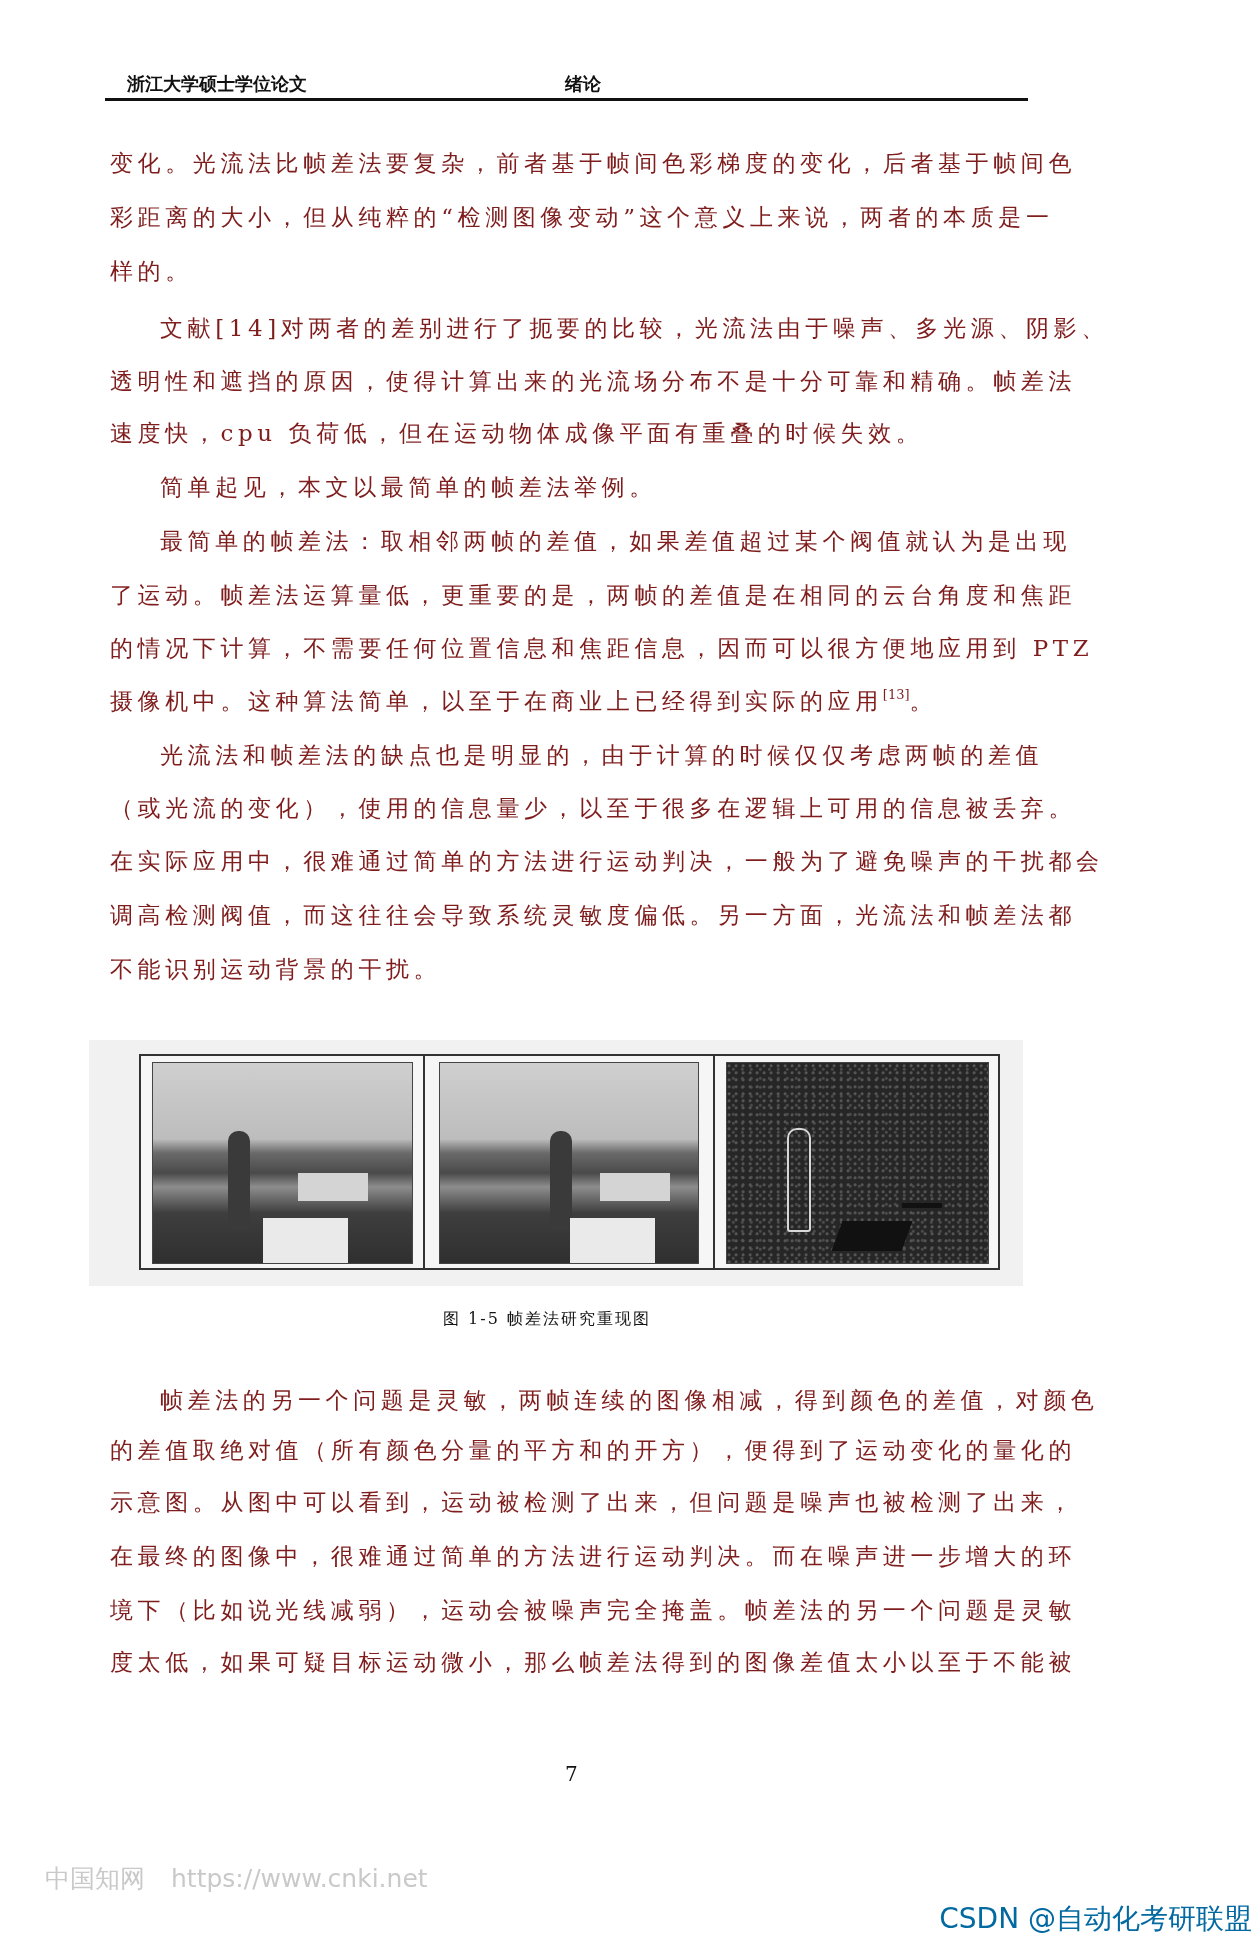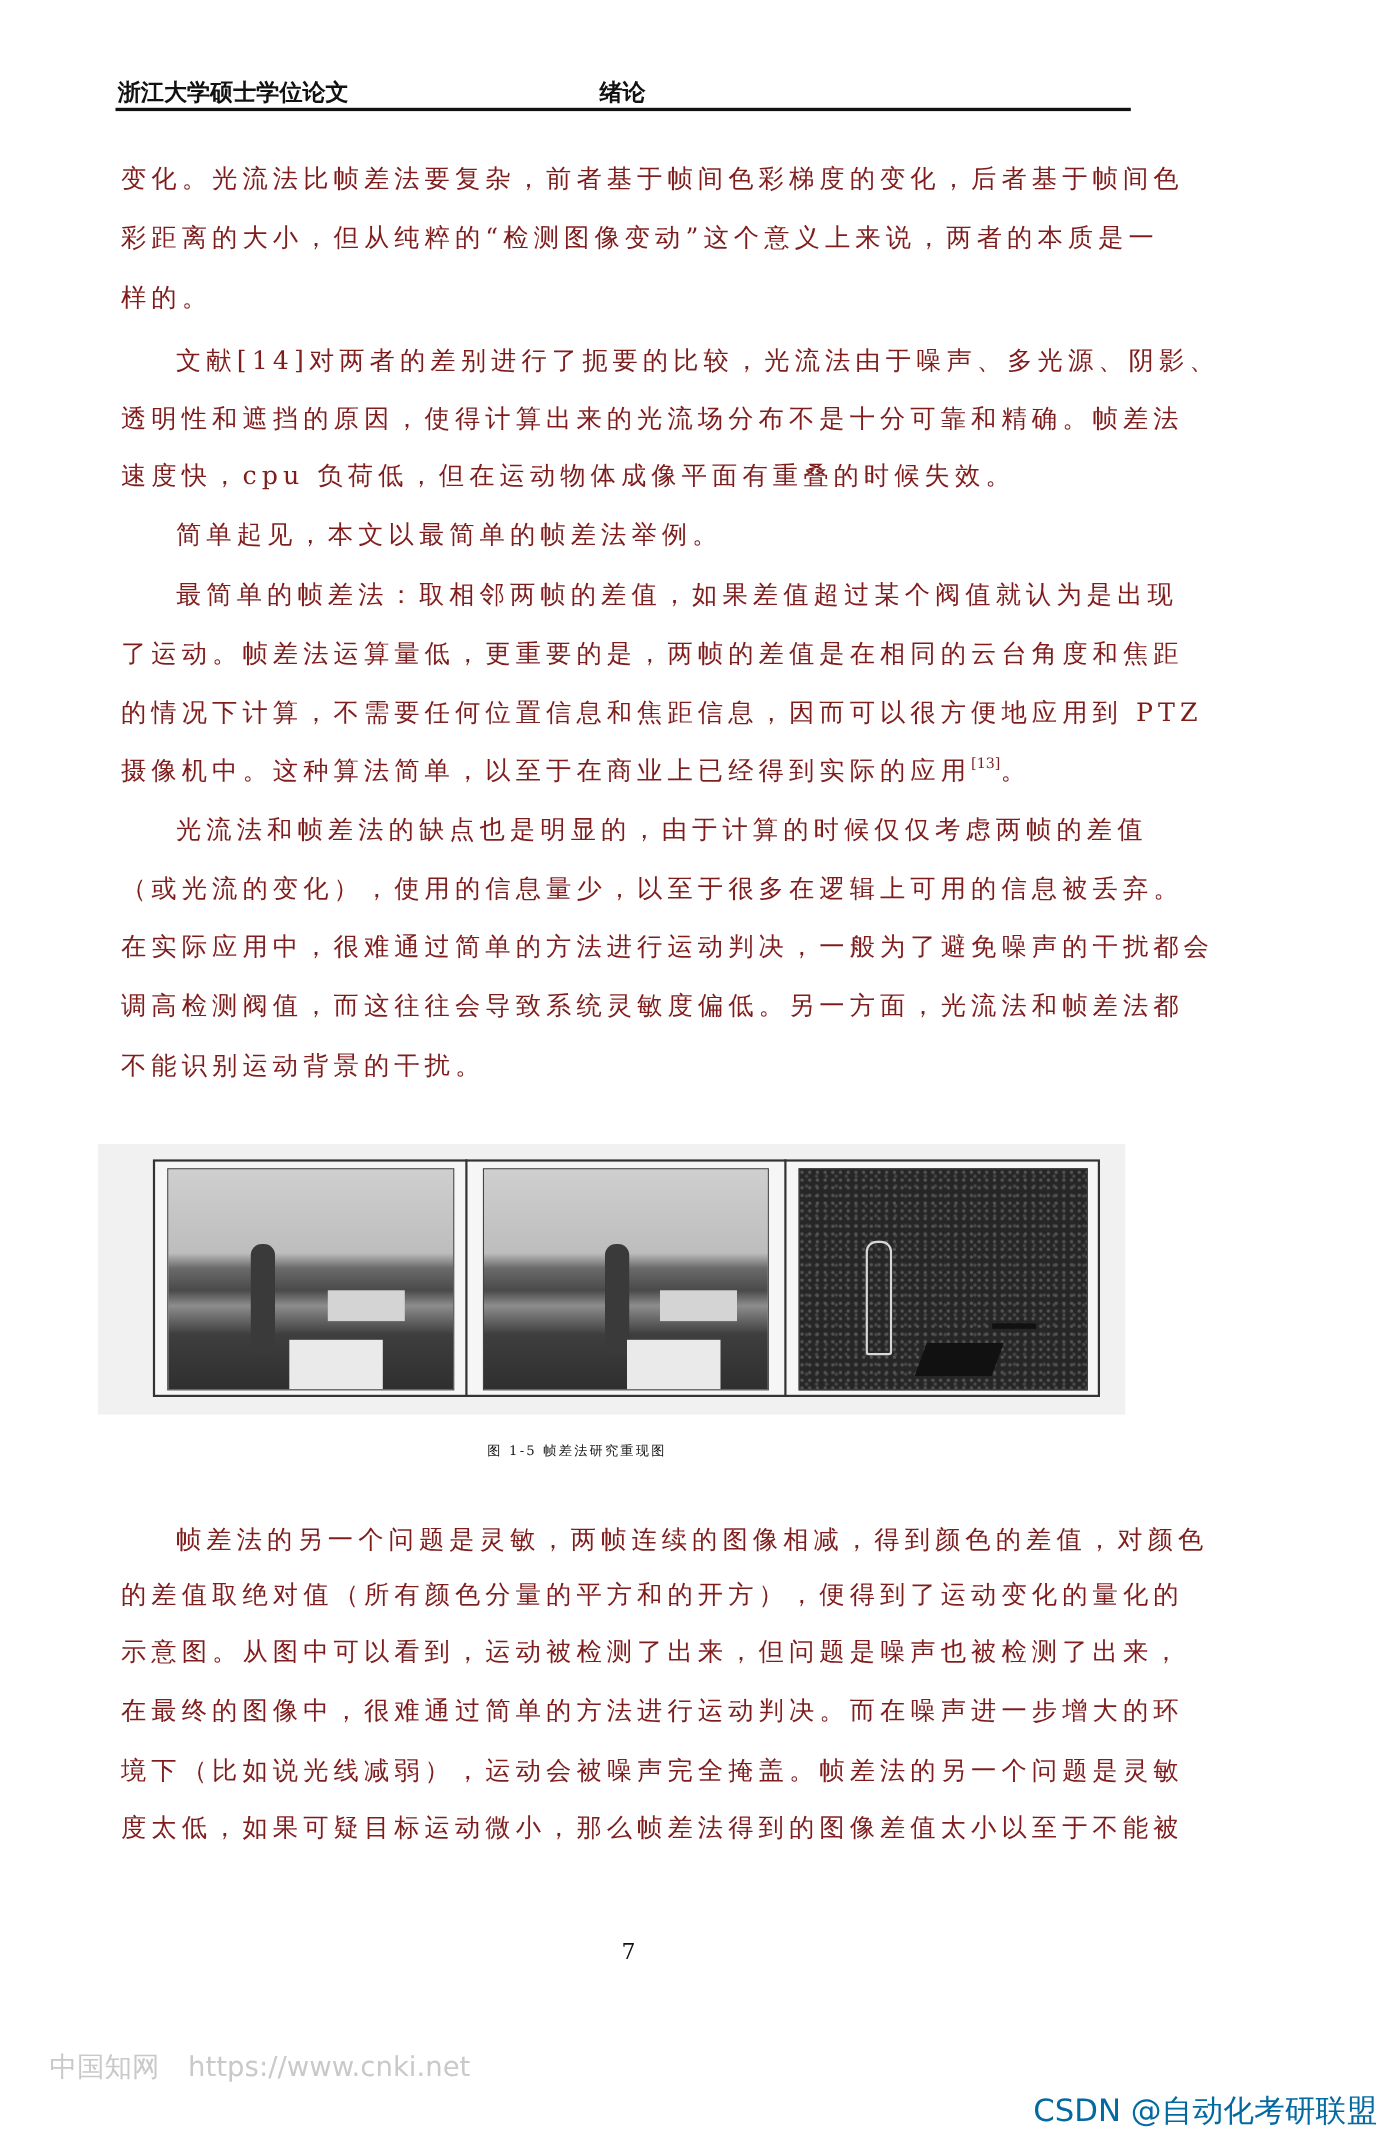--- a/index.html
+++ b/index.html
@@ -1,19 +1,19 @@
 <!DOCTYPE html>
 <html><head>
 <meta charset="utf-8">
 <style>
   html, body { margin:0; padding:0; background:#ffffff; }
   body { width:1258px; height:1937px; position:relative; overflow:hidden;
          font-family:"DejaVu Serif", "Liberation Serif", serif; color:#111; }
   .hdr { position:absolute; top:70px; font-family:"DejaVu Sans","Liberation Sans",sans-serif;
-         font-size:21px; font-weight:bold; color:#111; line-height:28px; }
+         font-size:18px; font-weight:bold; color:#111; line-height:28px;margin-left:20px; }
   .hdr-left { left:107px; letter-spacing:0px; }
   .hdr-right { left:545px; }
   .rule { position:absolute; left:105px; top:98px; width:923px; height:3px; background:#111; }
   .line { position:absolute; left:110px; width:916px; font-size:23px; line-height:30px;
           white-space:nowrap; letter-spacing:4.6px; color:#7f1d1d; }
   .line.indent { left:160px; width:866px; }
   sup { font-size:13px; letter-spacing:0; vertical-align:top; position:relative; top:-6px; }
   .fig-band { position:absolute; left:89px; top:1040px; width:934px; height:246px; background:#f1f1f1; }
   .fig-frame { position:absolute; left:139px; top:1054px; width:861px; height:216px;
                border:2px solid #333; background:#f6f6f6; box-sizing:border-box; }
@@ -22,21 +22,21 @@
   .photo.office { background:
       linear-gradient(180deg, #cfcfcf 0%, #bdbdbd 38%, #6a6a6a 45%, #4a4a4a 55%, #8d8d8d 62%, #3e3e3e 75%, #2f2f2f 100%); }
   .photo.diff { background:
       radial-gradient(circle at 30% 40%, #555 0 1px, transparent 2px) 0 0/7px 7px,
       radial-gradient(circle at 70% 70%, #4a4a4a 0 1px, transparent 2px) 0 0/9px 9px,
       #262626; }
   .desk { position:absolute; background:#eaeaea; }
   .person { position:absolute; background:#3a3a3a; border-radius:10px 10px 3px 3px; }
   .ghost { position:absolute; border:2px solid #d8d8d8; border-radius:10px 10px 3px 3px; }
   .blk { position:absolute; background:#111; }
-  .caption { position:absolute; left:443px; top:1305px; font-size:12px; line-height:28px;
+  .caption { position:absolute; left:443px; top:1305px; font-size:16px; line-height:28px;
              letter-spacing:2px; color:#151515; white-space:nowrap; }
   .pagenum { position:absolute; left:565px; top:1762px; font-size:20px; color:#111; }
   .wm-cnki { position:absolute; left:45px; top:1862px; font-family:"DejaVu Sans","Liberation Sans",sans-serif;
              font-size:25px; color:#c9c9c9; white-space:nowrap; }
   .wm-cnki .url { margin-left:26px; }
   .wm-csdn { position:absolute; right:6px; top:1900px; font-family:"DejaVu Sans","Liberation Sans",sans-serif;
              font-size:28px; color:#0369a1; white-space:nowrap; }
 </style>
 </head>
 <body>

